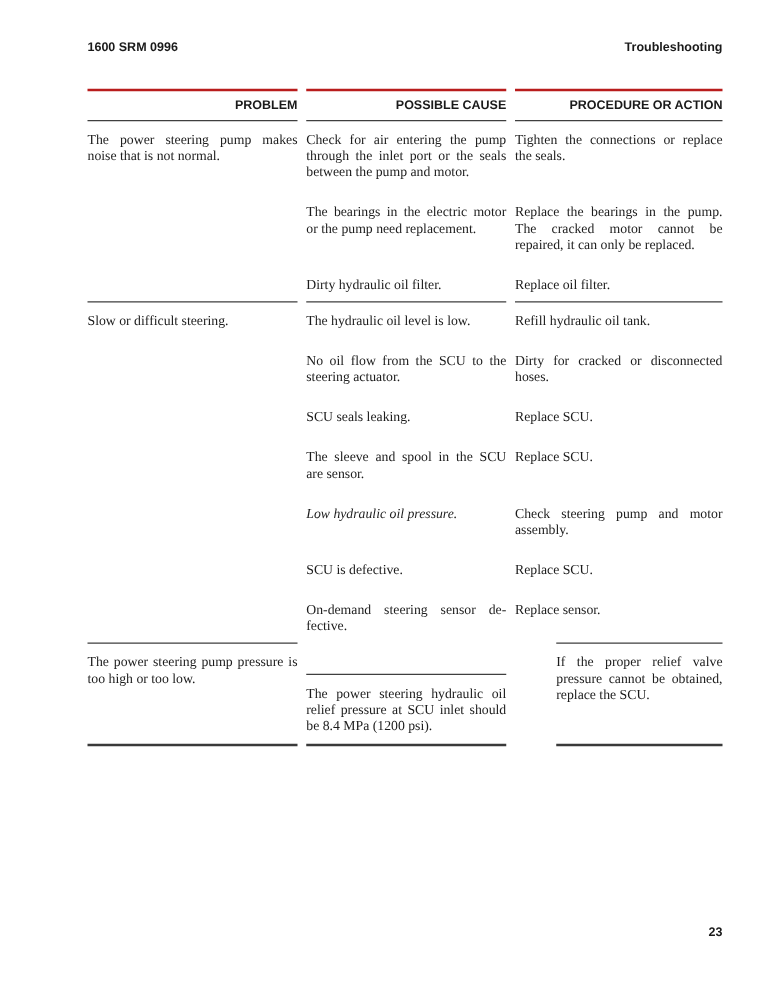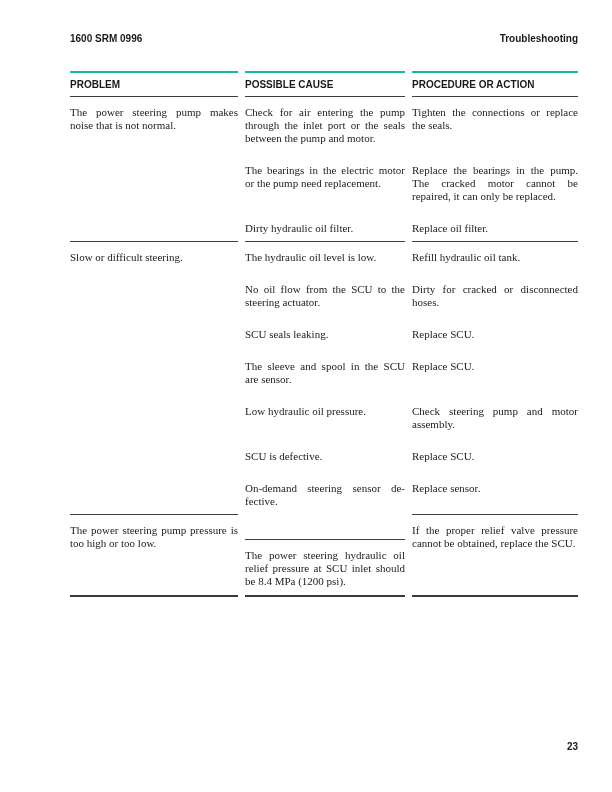--- a/index.html
+++ b/index.html
@@ -26,23 +26,23 @@
     left: 70px;
     top: 71px;
     width: 508px;
   }
   .thead, .section {
     display: grid;
     grid-template-columns: 168px 160px 166px;
     column-gap: 7px;
   }
   .th {
-    border-top: 2px solid #14b8a6;
+    border-top: 2px solid #b91c1c;
     border-bottom: 1.6px solid #3f3f3f;
-    text-align: left;
+    text-align: right;
     font: bold 10px/10px "Liberation Sans", sans-serif;
     padding: 7px 0 6px 0;
     color: #1a1a1a;
   }
   .section { row-gap: 10px; margin-bottom: 6px; }
   .cell {
     font: 11px/13px "Liberation Serif", "DejaVu Serif", serif;
     text-align: justify;
     hyphens: manual;
     padding-top: 9px;
@@ -92,30 +92,30 @@
         <div class="section">
           <div class="cell cause r0" style="grid-area: 1 / 2;">The hydraulic oil level is low.</div>
           <div class="cell problem r0" style="grid-row: 1 / span 7;">Slow or difficult steering.</div>
           <div class="cell action r0" style="grid-area: 1 / 3;">Refill hydraulic oil tank.</div>
           <div class="cell cause" style="grid-area: 2 / 2;">No oil flow from the SCU to the steering actuator.</div>
           <div class="cell action" style="grid-area: 2 / 3;">Dirty for cracked or disconnec­ted hoses.</div>
           <div class="cell cause" style="grid-area: 3 / 2;">SCU seals leaking.</div>
           <div class="cell action" style="grid-area: 3 / 3;">Replace SCU.</div>
           <div class="cell cause" style="grid-area: 4 / 2;">The sleeve and spool in the SCU are sensor.</div>
           <div class="cell action" style="grid-area: 4 / 3;">Replace SCU.</div>
-          <div class="cell cause" style="grid-area: 5 / 2;">Low hydraulic oil pressure.</div>
+          <div class="cell cause" style="grid-area: 5 / 2; font-style: italic;">Low hydraulic oil pressure.</div>
           <div class="cell action" style="grid-area: 5 / 3;">Check steering pump and motor assembly.</div>
           <div class="cell cause" style="grid-area: 6 / 2;">SCU is defective.</div>
           <div class="cell action" style="grid-area: 6 / 3;">Replace SCU.</div>
           <div class="cell cause" style="grid-area: 7 / 2;">On-demand steering sensor de­fective.</div>
           <div class="cell action" style="grid-area: 7 / 3;">Replace sensor.</div>
         </div>
         <div class="section">
           <div class="cell problem r0" style="grid-row: 1 / span 1;">The power steering pump pressure is too high or too low.</div>
           <div class="cell cause r0" style="grid-area: 1 / 2; margin-top: 25px;">The power steering hydraulic oil relief pressure at SCU inlet should be 8.4 MPa (1200 psi).</div>
-          <div class="cell action r0" style="grid-area: 1 / 3;">If the proper relief valve pressure cannot be obtained, replace the SCU.</div>
+          <div class="cell action r0" style="grid-area: 1 / 3; margin-left: 33px;">If the proper relief valve pressure cannot be obtained, replace the SCU.</div>
         </div>
       </div>
   </div>
 
   <div class="page-number">23</div>
 
 </div>
 
 </body></html>

